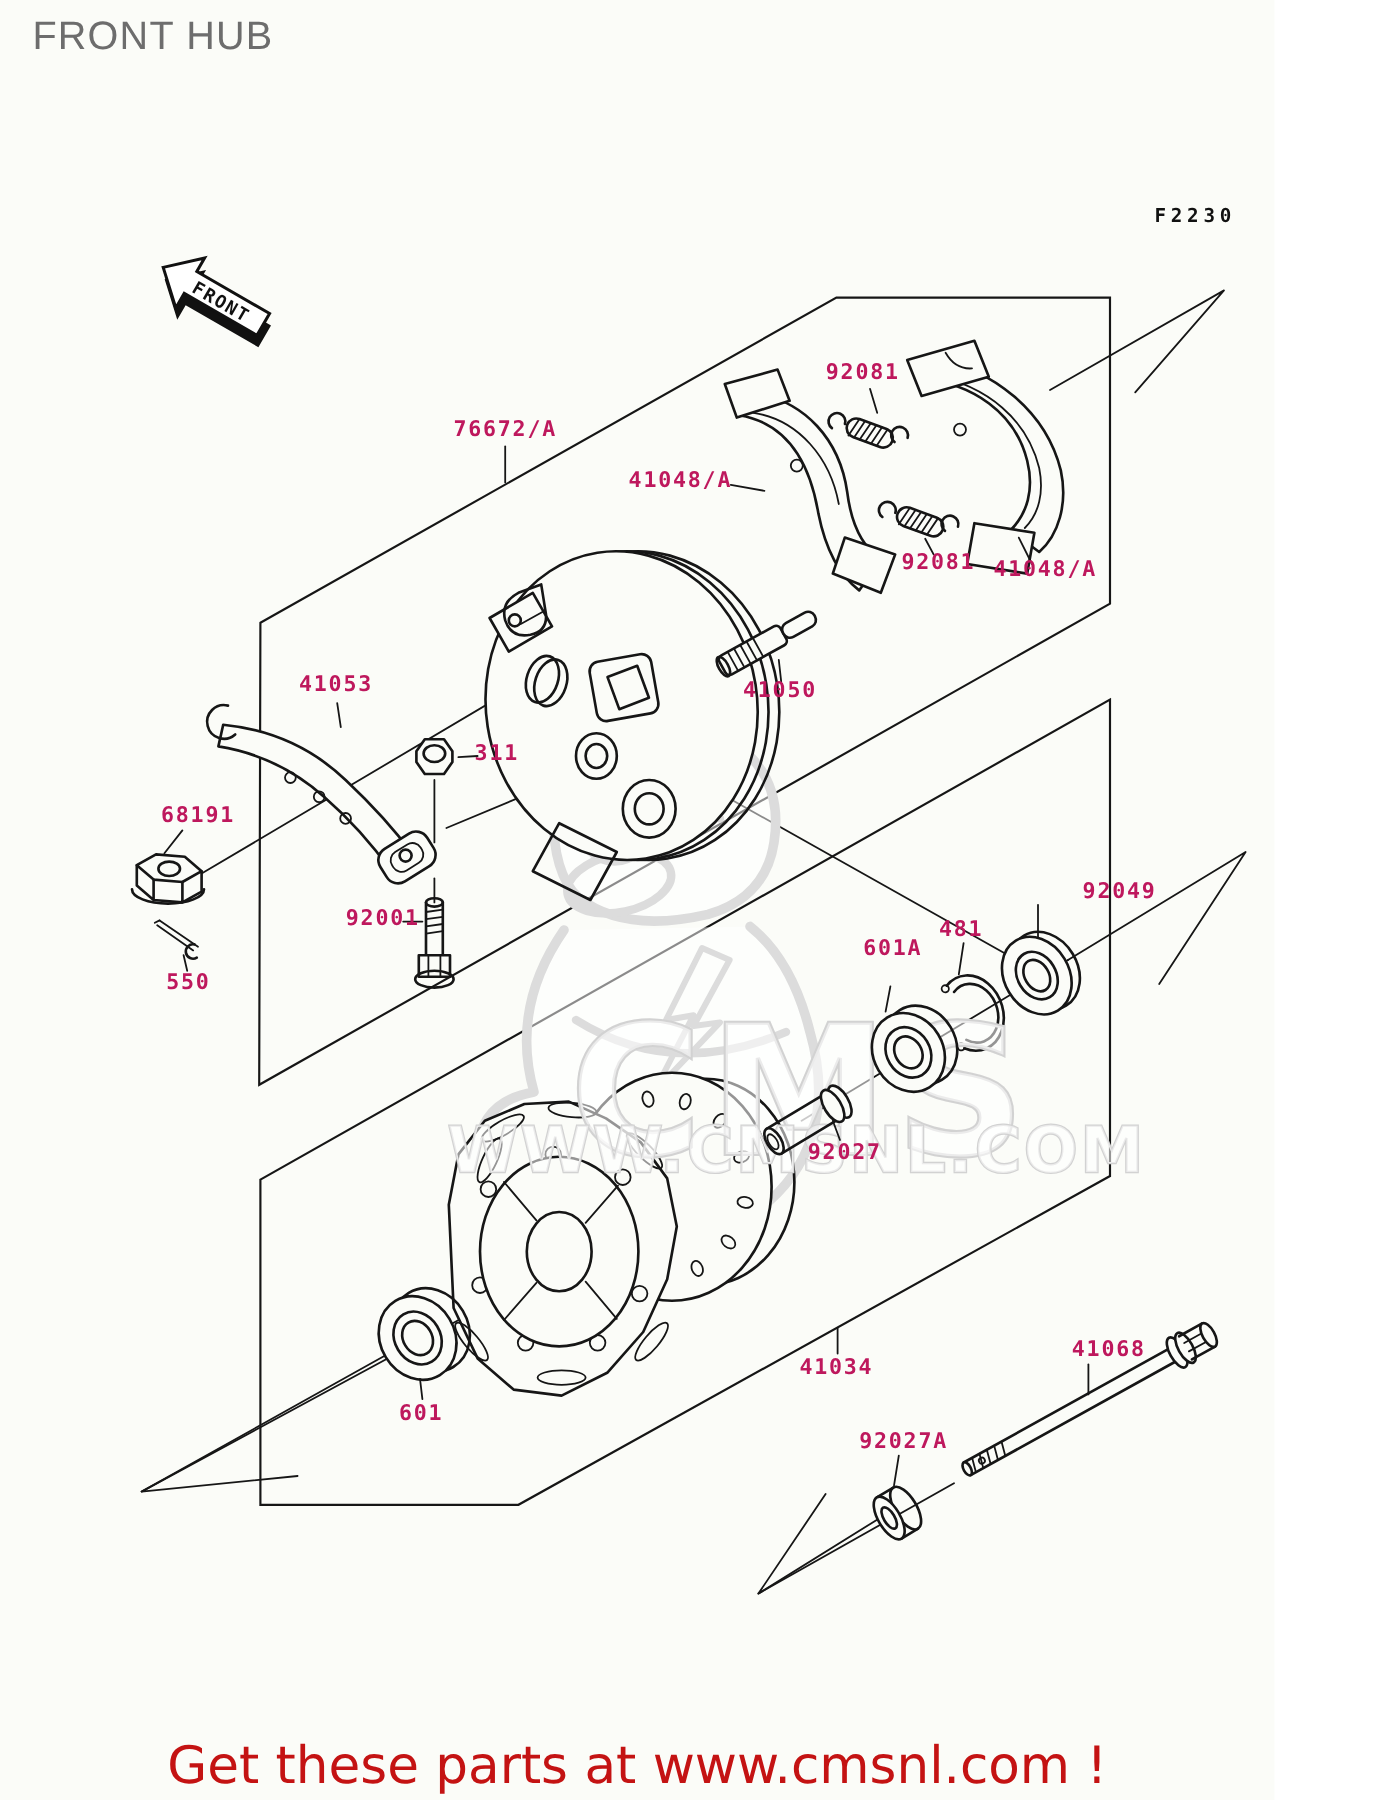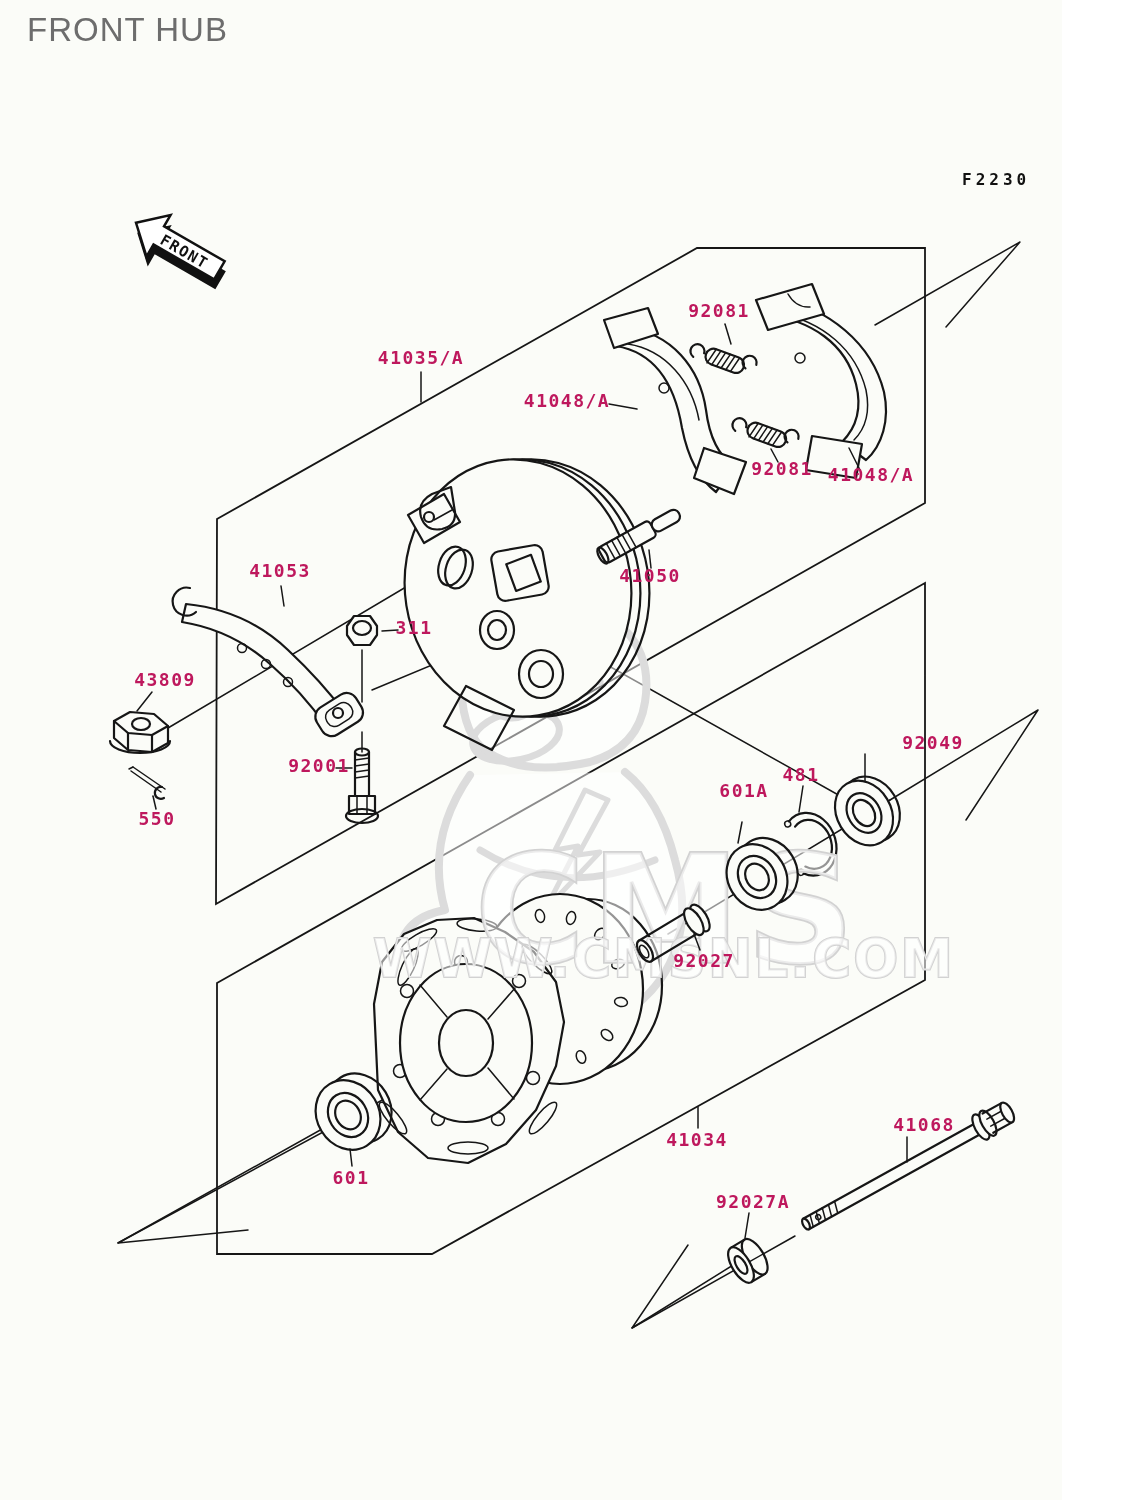--- a/index.html
+++ b/index.html
@@ -316,34 +316,35 @@
     </g>
 
     <g transform="translate(148,202) rotate(30)">
       <path d="M0,24 L26,0 L26,13 L96,13 L96,34 L26,34 L26,48 Z" transform="translate(6,8)" fill="#111"></path>
       <path d="M0,24 L26,0 L26,13 L96,13 L96,34 L26,34 L26,48 Z" fill="#ffffff" stroke="#111" stroke-width="2.5" stroke-linejoin="miter"></path>
       <text x="30" y="30" font-family="DejaVu Sans Mono, monospace" font-weight="bold" font-size="15" letter-spacing="1.5" fill="#111">FRONT</text>
     </g>
   </svg>
 
   <div id="label-layer">
-      <div class="plabel" style="left: 421px; top: 349px;">41035/A</div>
+      <div class="plabel" style="left: 421px; top: 349px;">76672/A</div>
       <div class="plabel" style="left: 719px; top: 302px;">92081</div>
       <div class="plabel" style="left: 567px; top: 392px;">41048/A</div>
       <div class="plabel" style="left: 782px; top: 460px;">92081</div>
       <div class="plabel" style="left: 871px; top: 466px;">41048/A</div>
       <div class="plabel" style="left: 650px; top: 567px;">41050</div>
       <div class="plabel" style="left: 280px; top: 562px;">41053</div>
       <div class="plabel" style="left: 414px; top: 619px;">311</div>
-      <div class="plabel" style="left: 165px; top: 671px;">43809</div>
+      <div class="plabel" style="left: 165px; top: 671px;">68191</div>
       <div class="plabel" style="left: 319px; top: 757px;">92001</div>
       <div class="plabel" style="left: 157px; top: 810px;">550</div>
       <div class="plabel" style="left: 885px; top: 734px; margin-left: 48px;">92049</div>
       <div class="plabel" style="left: 801px; top: 766px;">481</div>
       <div class="plabel" style="left: 744px; top: 782px;">601A</div>
       <div class="plabel" style="left: 704px; top: 952px;">92027</div>
       <div class="plabel" style="left: 351px; top: 1169px;">601</div>
       <div class="plabel" style="left: 697px; top: 1131px;">41034</div>
       <div class="plabel" style="left: 905px; top: 1116px; margin-left: 19px;">41068</div>
       <div class="plabel" style="left: 753px; top: 1193px;">92027A</div>
     </div>
 
+  <div class="footer-cta">Get these parts at www.cmsnl.com !</div>
 </div>
 
 </body></html>

